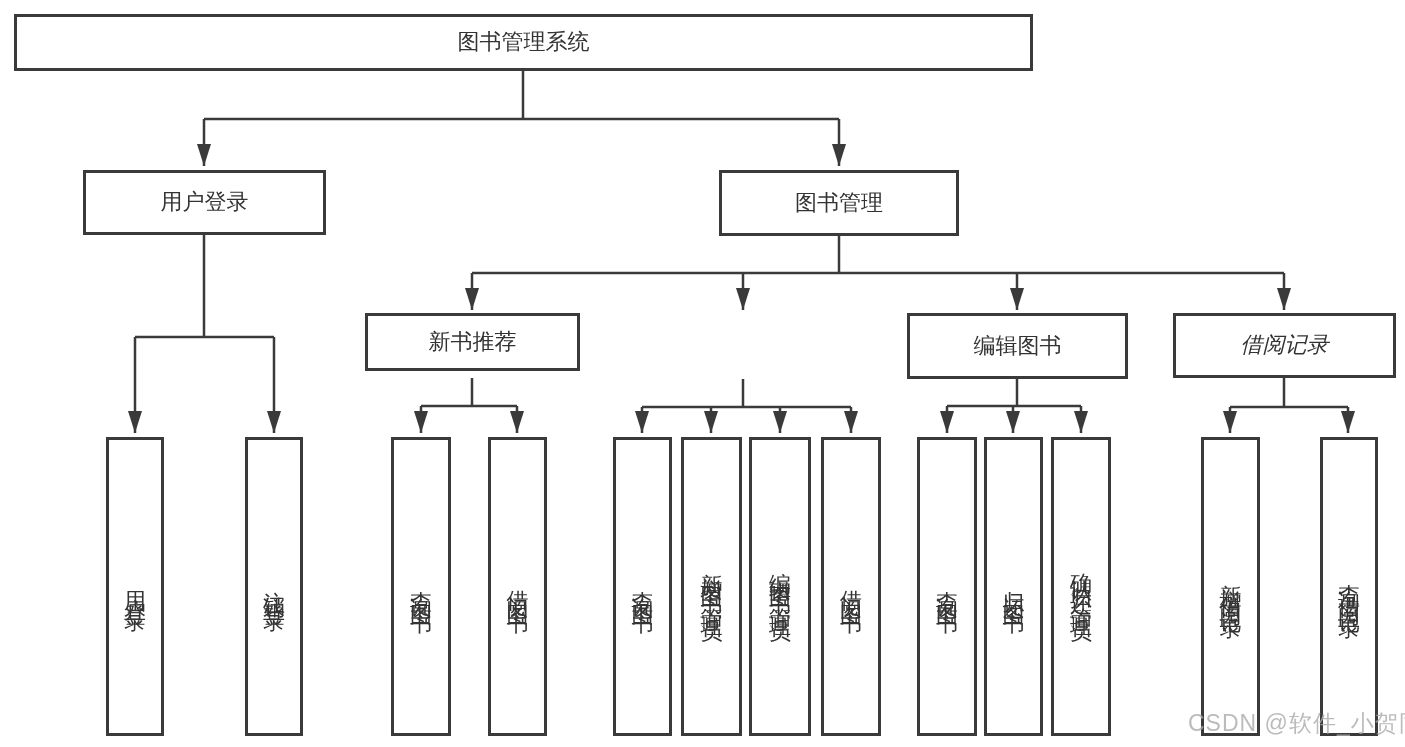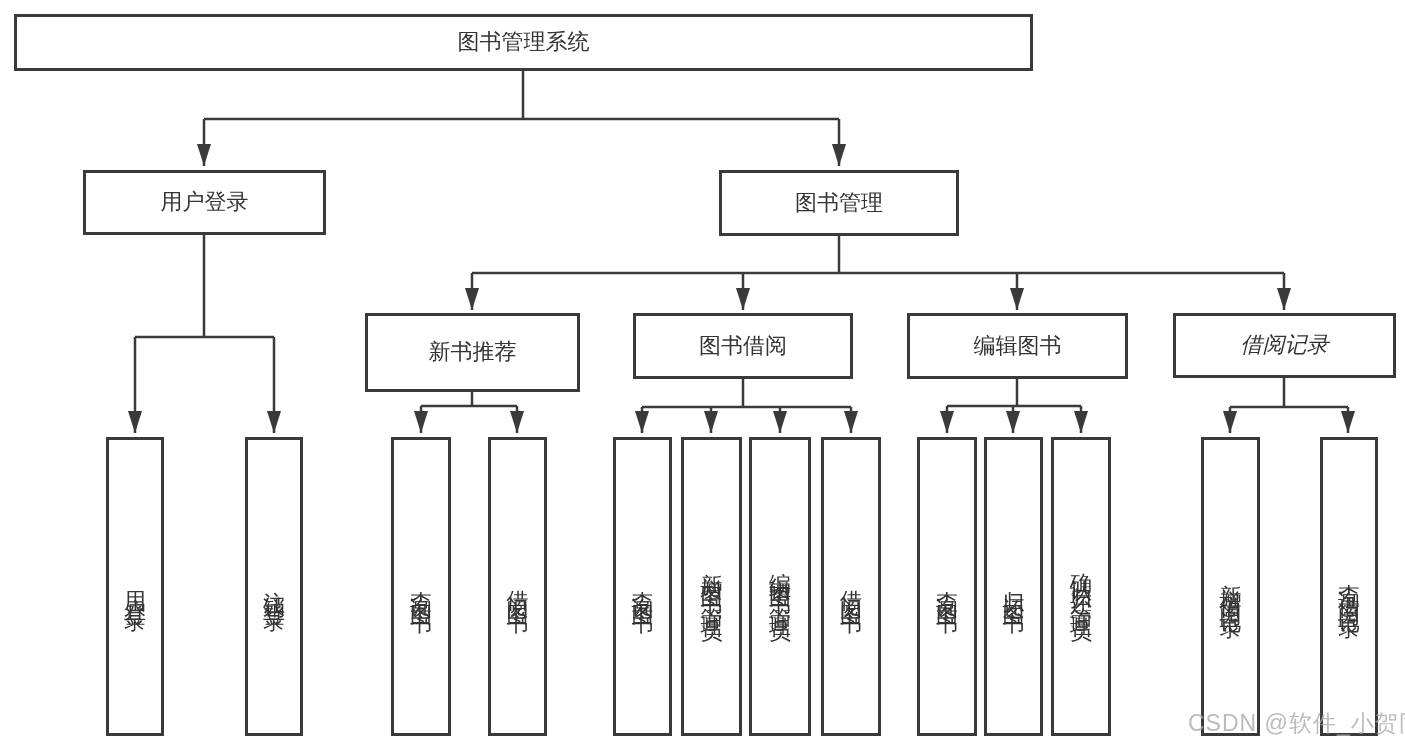--- a/index.html
+++ b/index.html
@@ -91,22 +91,21 @@
         <path d="M1348,407 V433" marker-end="url(#arrow)"></path>
       </g>
     </g>
   </svg>
 
   <div class="box" style="left:14px;top:14px;width:1019px;height:57px;">图书管理系统</div>
 
   <div class="box" style="left:83px;top:170px;width:243px;height:65px;">用户登录</div>
   <div class="box" style="left:719px;top:170px;width:240px;height:66px;">图书管理</div>
 
-  <div class="box" style="left:365px;top:313px;width:215px;height:79px;">新书推荐</div>
-  <div class="box" style="left:633px;top:313px;width:220px;height:66px;">图书借阅</div>
+  <div class="box" style="left:365px;top:313px;width:215px;height:58px;">新书推荐</div>
   <div class="box" style="left:907px;top:313px;width:221px;height:66px;">编辑图书</div>
   <div class="box" style="left:1173px;top:313px;width:223px;height:65px;font-style:italic;">借阅记录</div>
 
   <div class="box vbox" style="left:106px;top:437px;width:58px;height:299px;">用户登录</div>
   <div class="box vbox" style="left:245px;top:437px;width:58px;height:299px;">注销登录</div>
 
   <div class="box vbox" style="left:391px;top:437px;width:60px;height:299px;">查询图书</div>
   <div class="box vbox" style="left:488px;top:437px;width:59px;height:299px;">借阅图书</div>
 
   <div class="box vbox" style="left:613px;top:437px;width:59px;height:299px;">查询图书</div>

